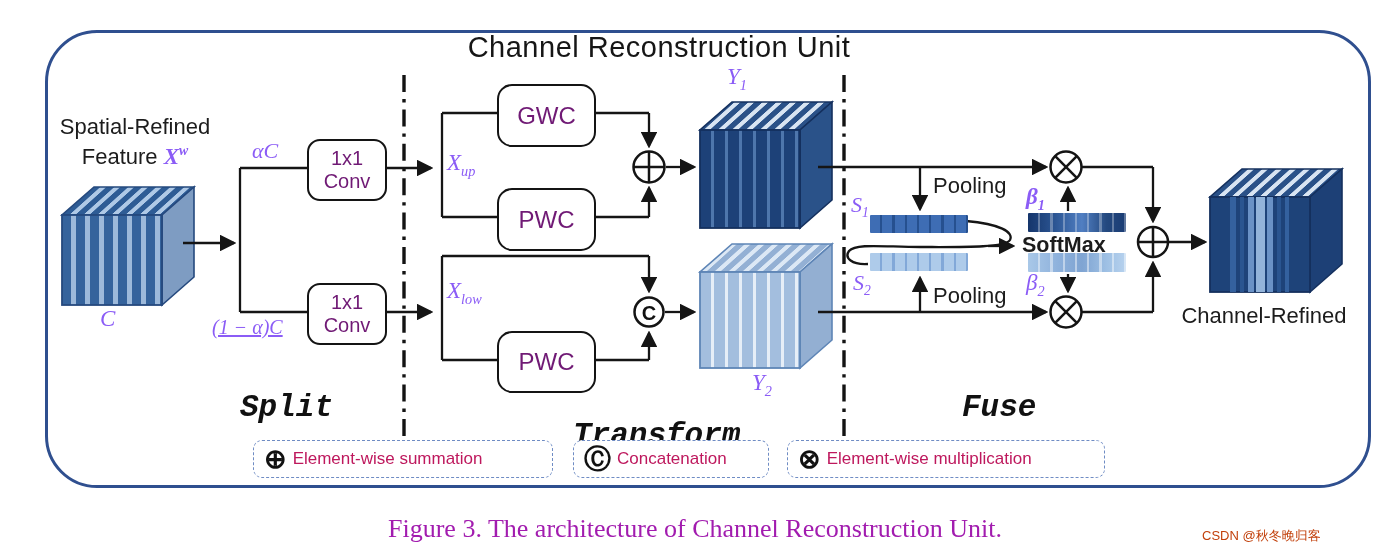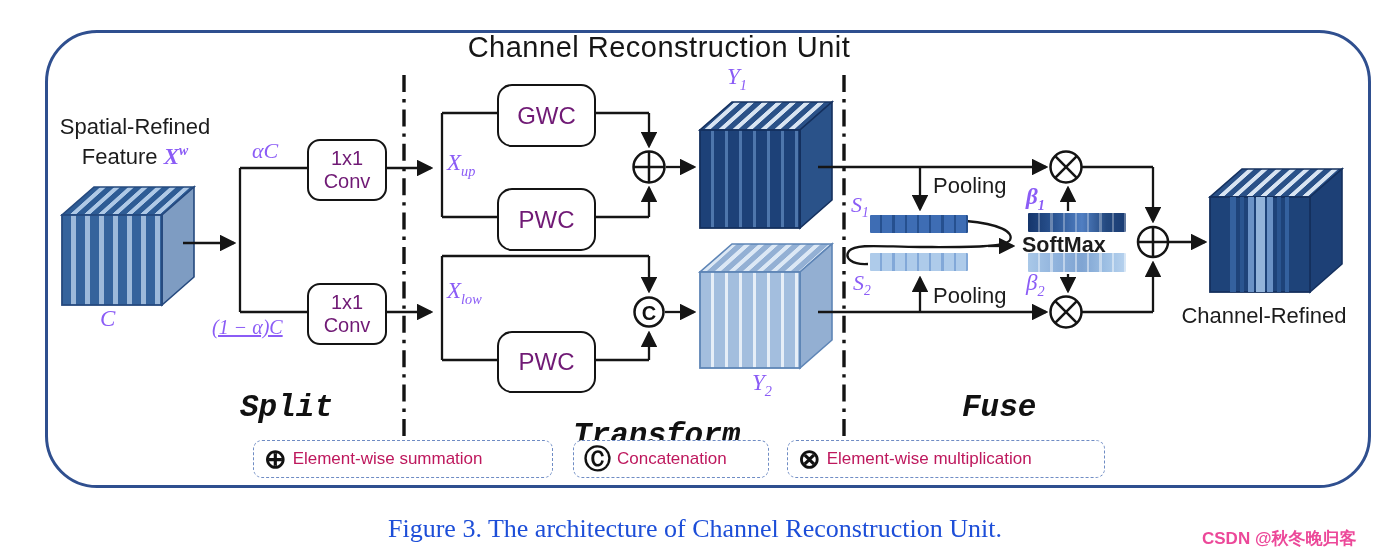--- a/index.html
+++ b/index.html
@@ -26,22 +26,22 @@
               height:38px;box-sizing:border-box;}
   .legend-sym{font-size:27px;line-height:1;color:#111;font-weight:600;}
   .legend-txt{font-size:17px;color:#be185d;}
   .bar{position:absolute;z-index:3;border-radius:1px;}
   .bar-s1{background:repeating-linear-gradient(90deg,#3E6DB4 0 10px,#26508F 10px 12.3px);}
   .bar-s2{background:repeating-linear-gradient(90deg,#AECBEA 0 10px,#82A8D8 10px 12.3px);}
   .bar-b1{background:repeating-linear-gradient(90deg,rgba(255,255,255,0) 0 10px,rgba(255,255,255,.30) 10px 12.3px),
           linear-gradient(90deg,#15356B,#2C5694 28%,#517FC2 55%,#24497F 80%,#1A3C74);}
   .bar-b2{background:repeating-linear-gradient(90deg,rgba(255,255,255,0) 0 10px,rgba(255,255,255,.45) 10px 12.3px),
           linear-gradient(90deg,#A9C8E8,#8FB2DC 30%,#7FA4D2 55%,#9EC0E4 80%,#B7D2EE);}
-  .caption{font-family:"Liberation Serif",serif;font-size:26px;color:#1d4ed8;}
-  .watermark{font-size:17px;color:#ec4899;font-weight:bold;}
+  .caption{font-family:"Liberation Serif",serif;font-size:26px;color:#a21caf;}
+  .watermark{font-size:13px;color:#c2410c;}
   .c2{text-align:center;}
 </style>
 </head>
 <body>
 
 <div id="stage">
 
   <div id="frame"></div>
 
   <svg id="diagram-svg" width="1389" height="560" viewBox="0 0 1389 560">

